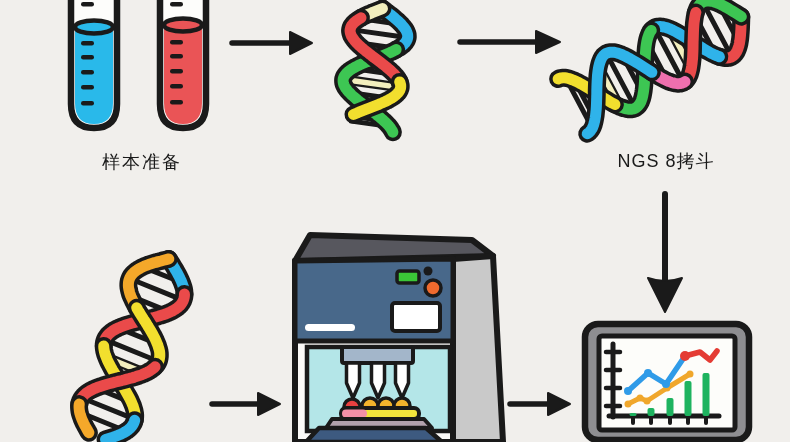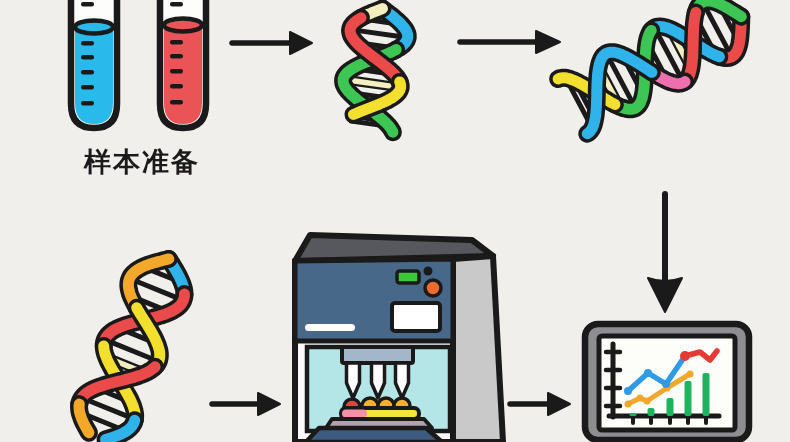--- a/index.html
+++ b/index.html
@@ -1,20 +1,20 @@
 <!DOCTYPE html>
 <html style="--c-bg: #f1efec; --c-ink: #1a1a1a; --c-tube_body: #fdfdfb; --c-tube_blue: #29b9ea; --c-tube_red: #ea5456; --c-dna_blue: #2fb3ea; --c-dna_green: #3dc653; --c-dna_yellow: #f2df2e; --c-dna_red: #ea4a4a; --c-dna_orange: #f4a82a; --c-dna_pink: #ef6fae; --c-rung_pale: #f3efbe; --c-machine_panel: #48688a; --c-machine_top: #57575e; --c-machine_side: #c9c9c9; --c-machine_body: #fbfaf8; --c-chamber: #b4e6e8; --c-led_green: #3bc737; --c-button_orange: #ef6a2e; --c-nozzle_block: #a3b6ca; --c-nozzle_white: #ffffff; --c-plate_pink: #f590a8; --c-plate_yellow: #f3e53c; --c-plate_mid: #b2a2ad; --c-plate_base: #3d5a80; --c-bump_red: #e84040; --c-bump_yellow: #f2b32c; --c-bezel: #8e8e91; --c-screen_white: #fdfdfa; --c-chart_green: #1eb35f; --c-chart_blue: #2f9be8; --c-chart_red: #e43c34; --c-chart_orange: #f0a72b;"><head>
 <meta charset="utf-8">
 <style>
   html,body{margin:0;padding:0;}
   body{font-family:"Liberation Sans","DejaVu Sans",sans-serif;}
   .stage{position:relative;width:790px;height:442px;overflow:hidden;background:var(--c-bg,#f1efec);}
   .abs{position:absolute;}
-  .label{position:absolute;transform:translate(-50%,-50%);font-weight:700;
-         font-size:27px;color:var(--c-ink,#1a1a1a);letter-spacing:2px;white-space:nowrap;}
+  .label{position:absolute;transform:translate(-50%,-50%);font-weight:400;
+         font-size:18px;color:var(--c-ink,#1a1a1a);letter-spacing:2px;white-space:nowrap;}
   svg{display:block;overflow:visible;}
   .helix{position:absolute;overflow:visible;}
   #helix-library{left:324px;top:-4px;width:100px;height:145px;transform:rotate(8deg);}
   #helix-ngs{left:607px;top:-46px;width:100px;height:215px;transform:rotate(62deg);}
   #helix-input{left:83px;top:240px;width:100px;height:215px;transform:rotate(22deg);}
 </style>
 </head>
 <body>
 
 <div class="stage">
@@ -108,20 +108,21 @@
       <path d="M50.0 12.0 L47.2 13.6 L44.4 15.2 L41.6 16.8 L38.9 18.4 L36.3 20.0 L33.8 21.6 L31.5 23.1 L29.3 24.7 L27.2 26.3 L25.4 27.9 L23.8 29.5 L22.4 31.1 L21.2 32.7 L20.3 34.3 L19.6 35.9 L19.2 37.5 L19.0 39.1 L19.1 40.6 L19.4 42.2 L20.1 43.8 L20.9 45.4 L22.0 47.0 L23.4 48.6 L24.9 50.2 " fill="none" stroke="#1a1a1a" stroke-width="18" stroke-linecap="round" stroke-linejoin="round"></path>
       <path d="M50.0 12.0 L47.2 13.6 L44.4 15.2 L41.6 16.8 L38.9 18.4 L36.3 20.0 L33.8 21.6 L31.5 23.1 L29.3 24.7 L27.2 26.3 L25.4 27.9 L23.8 29.5 L22.4 31.1 L21.2 32.7 L20.3 34.3 L19.6 35.9 L19.2 37.5 L19.0 39.1 L19.1 40.6 L19.4 42.2 L20.1 43.8 L20.9 45.4 L22.0 47.0 L23.4 48.6 L24.9 50.2 " fill="none" stroke="#3dc653" stroke-width="11" stroke-linecap="round" stroke-linejoin="round"></path>
       <path d="M24.9 50.2 L26.7 51.8 L28.7 53.4 L30.9 55.0 L33.3 56.7 L35.8 58.3 L38.4 59.9 L41.1 61.5 L43.9 63.1 L46.7 64.7 L49.6 66.4 L52.5 68.0 L55.4 69.6 L58.2 71.2 L60.9 72.8 L63.6 74.4 L66.1 76.1 L68.5 77.7 L70.7 79.3 L72.8 80.9 L74.6 82.5 L76.3 84.1 L77.7 85.8 L78.9 87.4 L79.8 89.0 L80.5 90.6 L80.9 92.2 " fill="none" stroke="#1a1a1a" stroke-width="18" stroke-linecap="round" stroke-linejoin="round"></path>
       <path d="M24.9 50.2 L26.7 51.8 L28.7 53.4 L30.9 55.0 L33.3 56.7 L35.8 58.3 L38.4 59.9 L41.1 61.5 L43.9 63.1 L46.7 64.7 L49.6 66.4 L52.5 68.0 L55.4 69.6 L58.2 71.2 L60.9 72.8 L63.6 74.4 L66.1 76.1 L68.5 77.7 L70.7 79.3 L72.8 80.9 L74.6 82.5 L76.3 84.1 L77.7 85.8 L78.9 87.4 L79.8 89.0 L80.5 90.6 L80.9 92.2 " fill="none" stroke="#ea4a4a" stroke-width="11" stroke-linecap="round" stroke-linejoin="round"></path>
       <path d="M80.9 92.2 L81.0 93.8 L80.9 95.3 L80.5 96.9 L79.9 98.4 L79.1 100.0 L78.0 101.5 L76.7 103.1 L75.2 104.6 L73.5 106.2 L71.6 107.7 L69.5 109.3 L67.3 110.8 L65.0 112.4 L62.5 113.9 L59.9 115.5 L57.2 117.1 " fill="none" stroke="#1a1a1a" stroke-width="18" stroke-linecap="round" stroke-linejoin="round"></path>
       <path d="M80.9 92.2 L81.0 93.8 L80.9 95.3 L80.5 96.9 L79.9 98.4 L79.1 100.0 L78.0 101.5 L76.7 103.1 L75.2 104.6 L73.5 106.2 L71.6 107.7 L69.5 109.3 L67.3 110.8 L65.0 112.4 L62.5 113.9 L59.9 115.5 L57.2 117.1 " fill="none" stroke="#ef6fae" stroke-width="11" stroke-linecap="round" stroke-linejoin="round"></path>
       <path d="M57.2 117.1 L54.4 118.6 L51.6 120.2 L48.8 121.8 L46.0 123.4 L43.2 125.0 L40.4 126.6 L37.8 128.2 L35.2 129.8 L32.8 131.4 L30.5 133.0 L28.4 134.6 L26.4 136.2 L24.7 137.7 L23.2 139.3 L21.8 140.9 L20.8 142.5 L20.0 144.1 L19.4 145.7 L19.1 147.3 L19.0 148.9 L19.2 150.5 L19.7 152.1 L20.4 153.7 L21.4 155.3 L22.6 156.8 L24.0 158.4 L25.7 160.0 L27.5 161.6 L29.6 163.2 L31.8 164.8 L34.1 166.4 L36.7 168.0 L39.3 169.6 L42.0 171.2 L44.8 172.8 L47.6 174.4 L50.4 175.9 L53.2 177.5 L56.0 179.1 L58.8 180.7 L61.5 182.3 L64.1 183.9 L66.5 185.5 L68.9 187.1 L71.0 188.7 L73.0 190.3 L74.8 191.9 L76.4 193.4 L77.8 195.0 L78.9 196.6 L79.8 198.2 L80.5 199.8 L80.9 201.4 L81.0 203.0 " fill="none" stroke="#1a1a1a" stroke-width="18" stroke-linecap="round" stroke-linejoin="round"></path>
       <path d="M57.2 117.1 L54.4 118.6 L51.6 120.2 L48.8 121.8 L46.0 123.4 L43.2 125.0 L40.4 126.6 L37.8 128.2 L35.2 129.8 L32.8 131.4 L30.5 133.0 L28.4 134.6 L26.4 136.2 L24.7 137.7 L23.2 139.3 L21.8 140.9 L20.8 142.5 L20.0 144.1 L19.4 145.7 L19.1 147.3 L19.0 148.9 L19.2 150.5 L19.7 152.1 L20.4 153.7 L21.4 155.3 L22.6 156.8 L24.0 158.4 L25.7 160.0 L27.5 161.6 L29.6 163.2 L31.8 164.8 L34.1 166.4 L36.7 168.0 L39.3 169.6 L42.0 171.2 L44.8 172.8 L47.6 174.4 L50.4 175.9 L53.2 177.5 L56.0 179.1 L58.8 180.7 L61.5 182.3 L64.1 183.9 L66.5 185.5 L68.9 187.1 L71.0 188.7 L73.0 190.3 L74.8 191.9 L76.4 193.4 L77.8 195.0 L78.9 196.6 L79.8 198.2 L80.5 199.8 L80.9 201.4 L81.0 203.0 " fill="none" stroke="#2fb3ea" stroke-width="11" stroke-linecap="round" stroke-linejoin="round"></path>
     </svg>
 
+  <div class="label" style="left:666px;top:161px;letter-spacing:1px;">NGS 8拷斗</div>
 
   <svg class="abs" style="left:644px;top:190px;" width="44" height="126" viewBox="0 0 44 126">
     <line x1="21" y1="4" x2="21" y2="92" stroke="var(--c-ink)" stroke-width="6" stroke-linecap="round"></line>
     <path d="M4,88 Q21,94 38,88 L21,122 Z" fill="var(--c-ink)" stroke="var(--c-ink)" stroke-width="2" stroke-linejoin="round"></path>
   </svg>
 
   <svg id="helix-input" class="helix" viewBox="0 0 100 215">
       <path d="M64.0 29.1 L36.0 29.1" fill="none" stroke="#1a1a1a" stroke-width="5" stroke-linecap="round" stroke-linejoin="round"></path>
       <path d="M69.1 44.9 L30.9 44.9" fill="none" stroke="#1a1a1a" stroke-width="5" stroke-linecap="round" stroke-linejoin="round"></path>
       <path d="M64.0 60.7 L36.0 60.7" fill="none" stroke="#1a1a1a" stroke-width="5" stroke-linecap="round" stroke-linejoin="round"></path>

